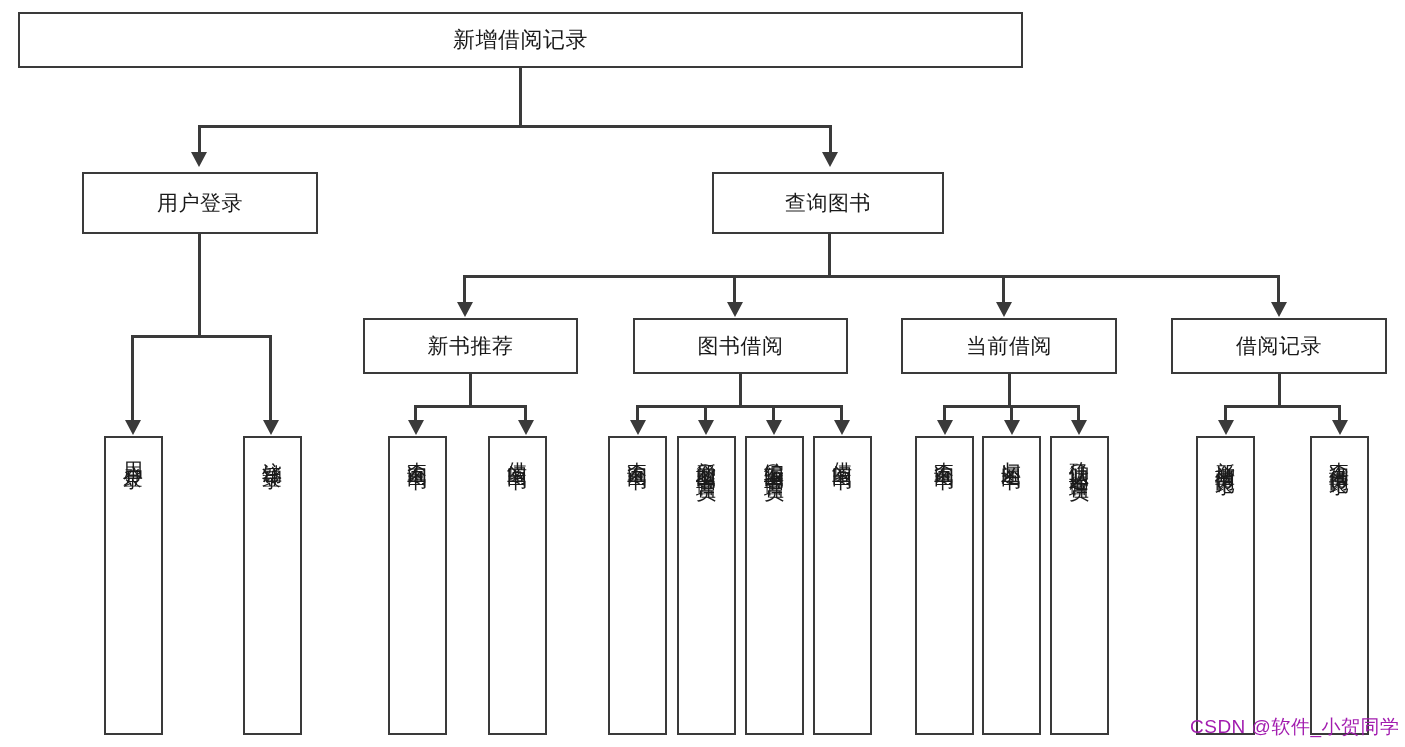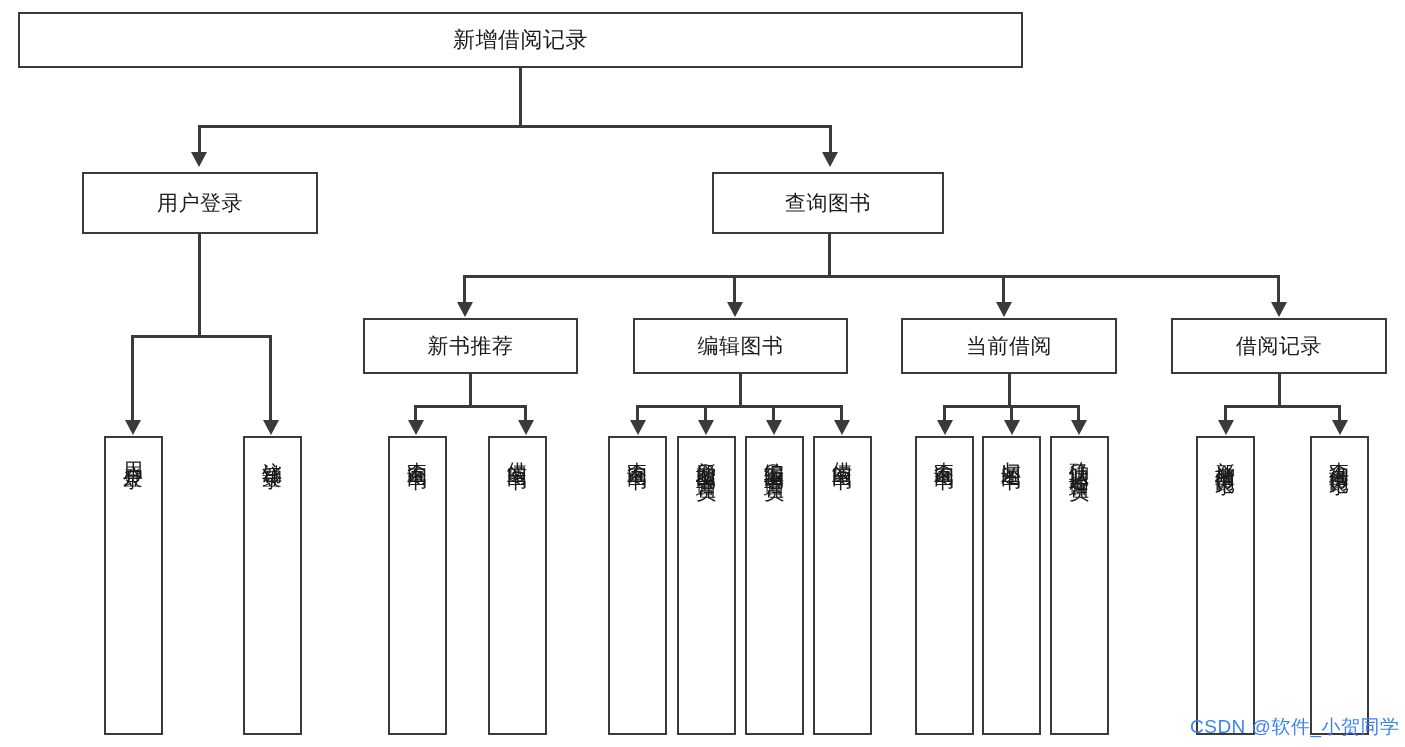--- a/index.html
+++ b/index.html
@@ -66,21 +66,21 @@
     height: 0;
     border-left: 8px solid transparent;
     border-right: 8px solid transparent;
     border-top: 15px solid #3a3a3a;
   }
 
   
   #watermark {
     position: absolute;
     font-size: 19px;
-    color: #3b82f6;
+    color: #a21caf;
     white-space: nowrap;
     letter-spacing: 0.5px;
   }
 </style>
 </head>
 <body>
 
 <div id="canvas">
 
   <div class="node root" style="left:18px; top:12px; width:1005px; height:56px;">
@@ -120,21 +120,21 @@
   <div class="arrow" style="left:727px; top:302px;"></div>
   <div class="vline" style="left:1002px; top:275px; height:28px;"></div>
   <div class="arrow" style="left:996px; top:302px;"></div>
   <div class="vline" style="left:1277px; top:275px; height:28px;"></div>
   <div class="arrow" style="left:1271px; top:302px;"></div>
 
   <div class="node" style="left:363px; top:318px; width:215px; height:56px;justify-content:center;">
     <span class="label">新书推荐</span>
   </div>
   <div class="node" style="left:633px; top:318px; width:215px; height:56px;">
-    <span class="label">编辑图书</span>
+    <span class="label">图书借阅</span>
   </div>
   <div class="node" style="left:901px; top:318px; width:216px; height:56px;">
     <span class="label">当前借阅</span>
   </div>
   <div class="node" style="left:1171px; top:318px; width:216px; height:56px;">
     <span class="label">借阅记录</span>
   </div>
 
   <div class="vline" style="left:469px; top:374px; height:31px;"></div>
   <div class="hline" style="left:414px; top:405px; width:113px;"></div>

